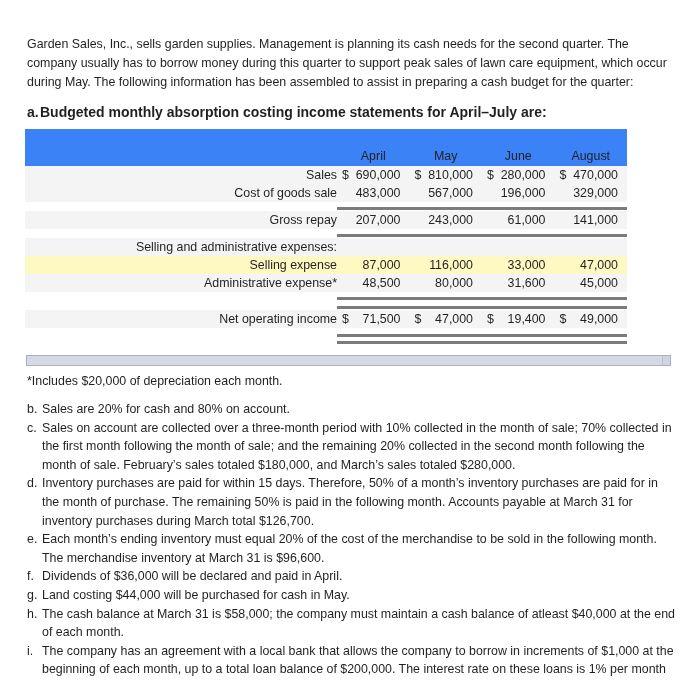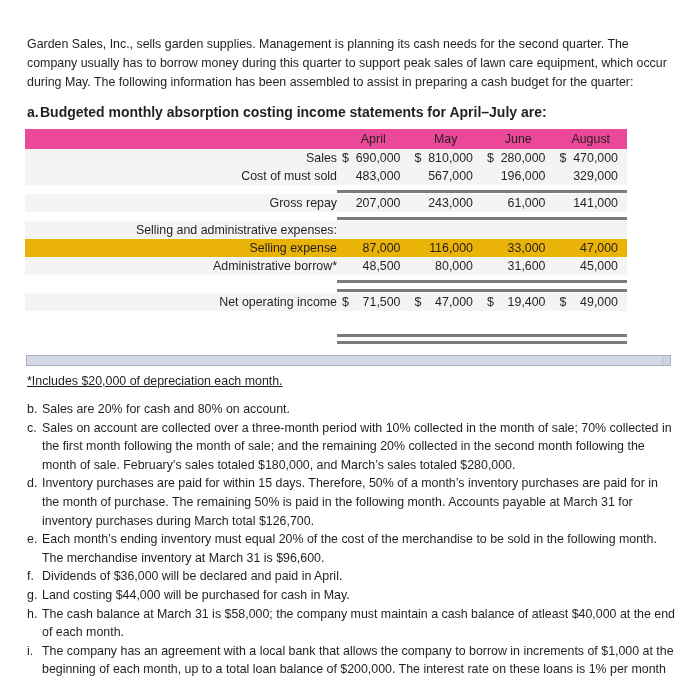--- a/index.html
+++ b/index.html
@@ -59,25 +59,25 @@
   .stmt col.c-num   { width: 72.5px; }
 
   .stmt th, .stmt td {
     padding: 0;
     font-weight: normal;
     vertical-align: bottom;
     height: 18px;
     line-height: 18px;
   }
 
-  .hdr-row th { background: #ec4899; text-align: center; height: 20px; line-height: 19px; }
+  .hdr-row th { background: #3b82f6; text-align: center; height: 37px; line-height: 19px; }
   .hdr-row th.lbl { text-align: left; }
 
   tr.shade td { background: #f4f4f5; }
-  tr.plain td { background: #eab308; }
+  tr.plain td { background: #fef9c3; }
 
   td.lbl  { text-align: right; padding-left: 8px; white-space: nowrap; }
   td.lbl.ind { padding-left: 26px; }
 
   td.num { text-align: right; padding-right: 9px; white-space: nowrap; position: relative; }
   td.num .cur { position: absolute; left: 5px; }
 
   
   tr.gap td { height: 9px; line-height: 9px; background: #ffffff; }
   tr.gap td.rule { position: relative; }
@@ -122,21 +122,20 @@
     box-sizing: border-box;
   }
 
   
   .footnote {
     position: absolute;
     left: 27px;
     top: 372px;
     font-size: 12.4px;
     line-height: 18.6px;
-    text-decoration: underline;
   }
 
   
   .notes {
     position: absolute;
     left: 27px;
     top: 400px;
     width: 648px;
     font-size: 12.4px;
     line-height: 18.6px;
@@ -187,21 +186,21 @@
 
       <tr class="shade">
         <td class="lbl">Sales</td>
         <td class="num"><span class="cur">$</span><span>690,000</span></td>
         <td class="num"><span class="cur">$</span><span>810,000</span></td>
         <td class="num"><span class="cur">$</span><span>280,000</span></td>
         <td class="num"><span class="cur">$</span><span>470,000</span></td>
       </tr>
 
       <tr class="shade">
-        <td class="lbl">Cost of must sold</td>
+        <td class="lbl">Cost of goods sale</td>
         <td class="num">483,000</td>
         <td class="num">567,000</td>
         <td class="num">196,000</td>
         <td class="num">329,000</td>
       </tr>
       <tr class="gap">
         <td></td>
         <td class="rule"></td>
         <td class="rule"></td>
         <td class="rule"></td>
@@ -233,21 +232,21 @@
 
       <tr class="plain">
         <td class="lbl ind">Selling expense</td>
         <td class="num">87,000</td>
         <td class="num">116,000</td>
         <td class="num">33,000</td>
         <td class="num">47,000</td>
       </tr>
 
       <tr class="shade">
-        <td class="lbl ind">Administrative borrow*</td>
+        <td class="lbl ind">Administrative expense*</td>
         <td class="num">48,500</td>
         <td class="num">80,000</td>
         <td class="num">31,600</td>
         <td class="num">45,000</td>
       </tr>
       <tr class="gap">
         <td></td>
         <td class="rule"></td>
         <td class="rule"></td>
         <td class="rule"></td>

